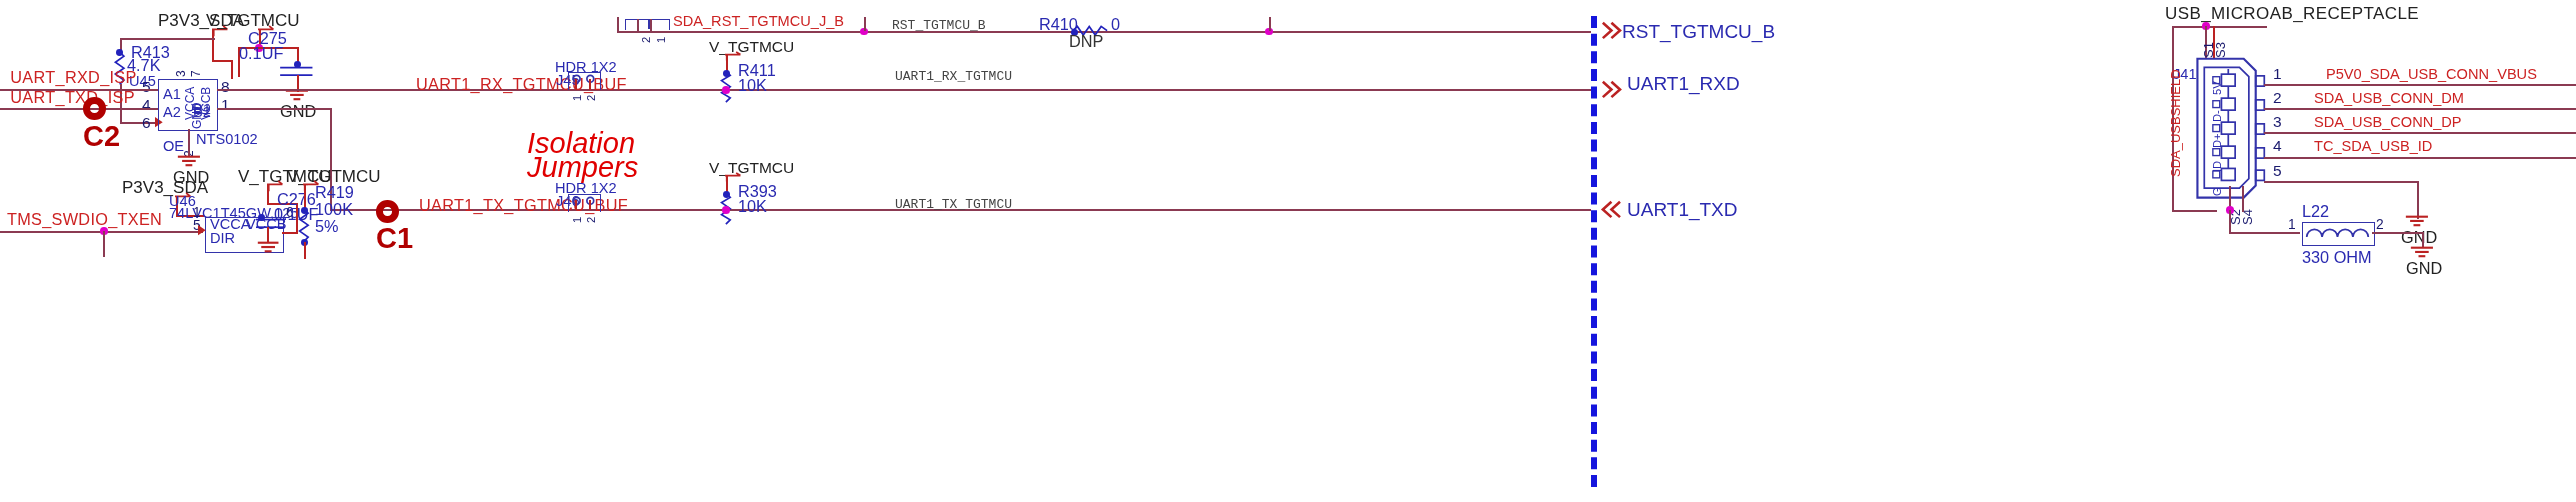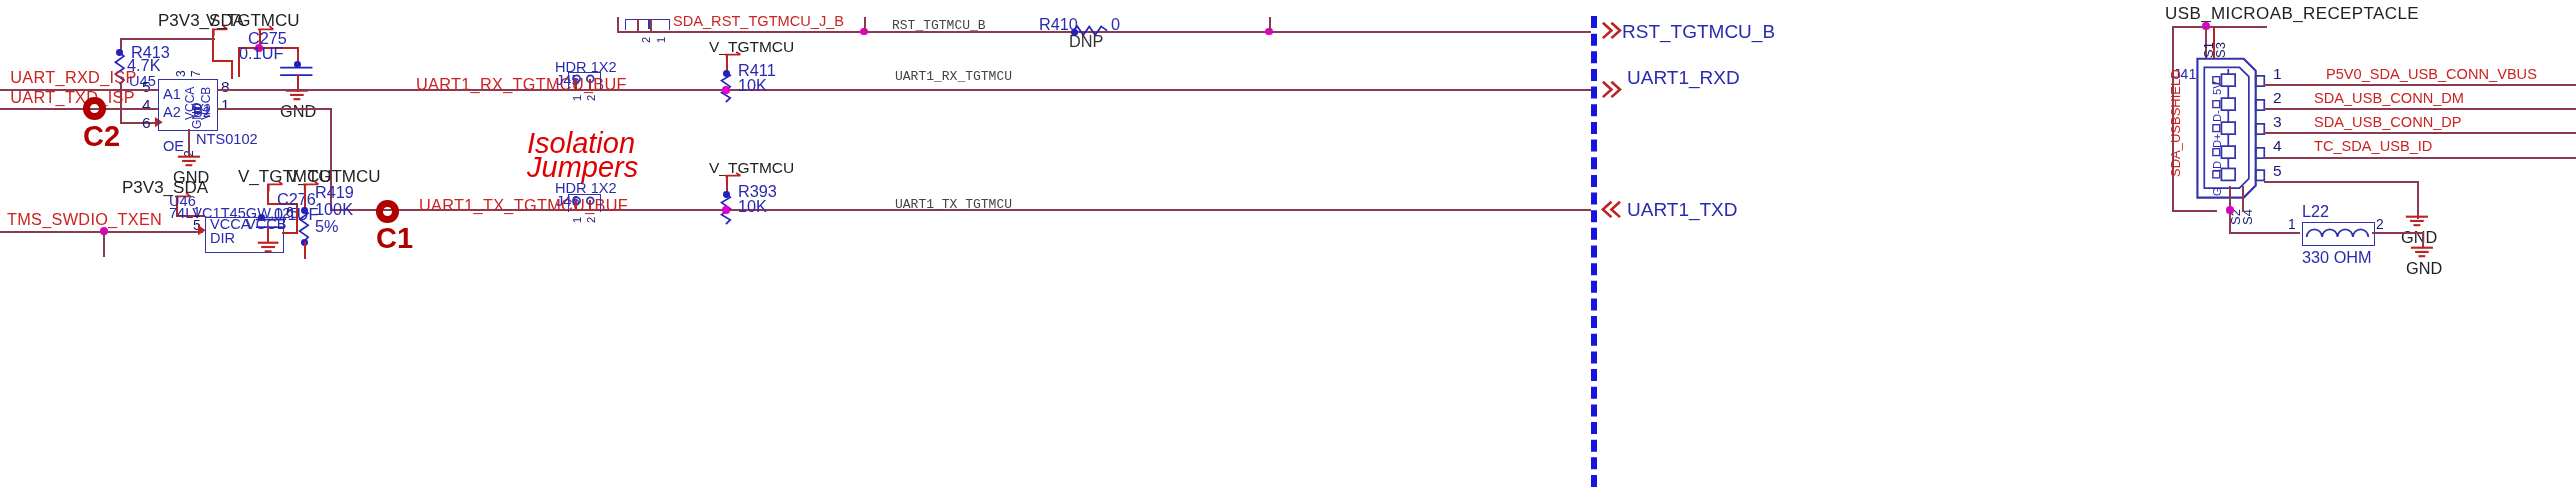--- a/index.html
+++ b/index.html
@@ -288,21 +288,21 @@
   <div class="dashline" style="left:1591px;top:15.5px;height:471px;"></div>
 
   <svg style="left:1601px;top:20.6px;" width="26" height="20.6" viewBox="0 0 30 24">
     <path d="M2,2 L12,11 L2,20 M12,2 L22,11 L12,20" stroke="#bb2222" stroke-width="3" fill="none"></path>
   </svg>
   <div class="t portlbl" style="left:1622px;top:21.5px;">RST_TGTMCU_B</div>
 
   <svg style="left:1601px;top:80px;" width="26" height="20.6" viewBox="0 0 30 24">
     <path d="M2,2 L12,11 L2,20 M12,2 L22,11 L12,20" stroke="#bb2222" stroke-width="3" fill="none"></path>
   </svg>
-  <div class="t portlbl" style="left:1627px;top:68px;text-align:center;">UART1_RXD</div>
+  <div class="t portlbl" style="left:1627px;top:74px;text-align:center;">UART1_RXD</div>
 
   <svg style="left:1601px;top:200px;" width="26" height="20.6" viewBox="0 0 30 24">
     <path d="M12,2 L2,11 L12,20 M22,2 L12,11 L22,20" stroke="#bb2222" stroke-width="3" fill="none"></path>
   </svg>
   <div class="t portlbl" style="left:1627px;top:200px;">UART1_TXD</div>
 
   <div class="t title" style="left:2137px;top:5.2px;margin-left:28px;">USB_MICROAB_RECEPTACLE</div>
 
   <div class="wire wv" style="left:2172px;top:26px;height:186px;"></div>
   <div class="wire wh" style="left:2172px;top:26px;width:95px;"></div>

